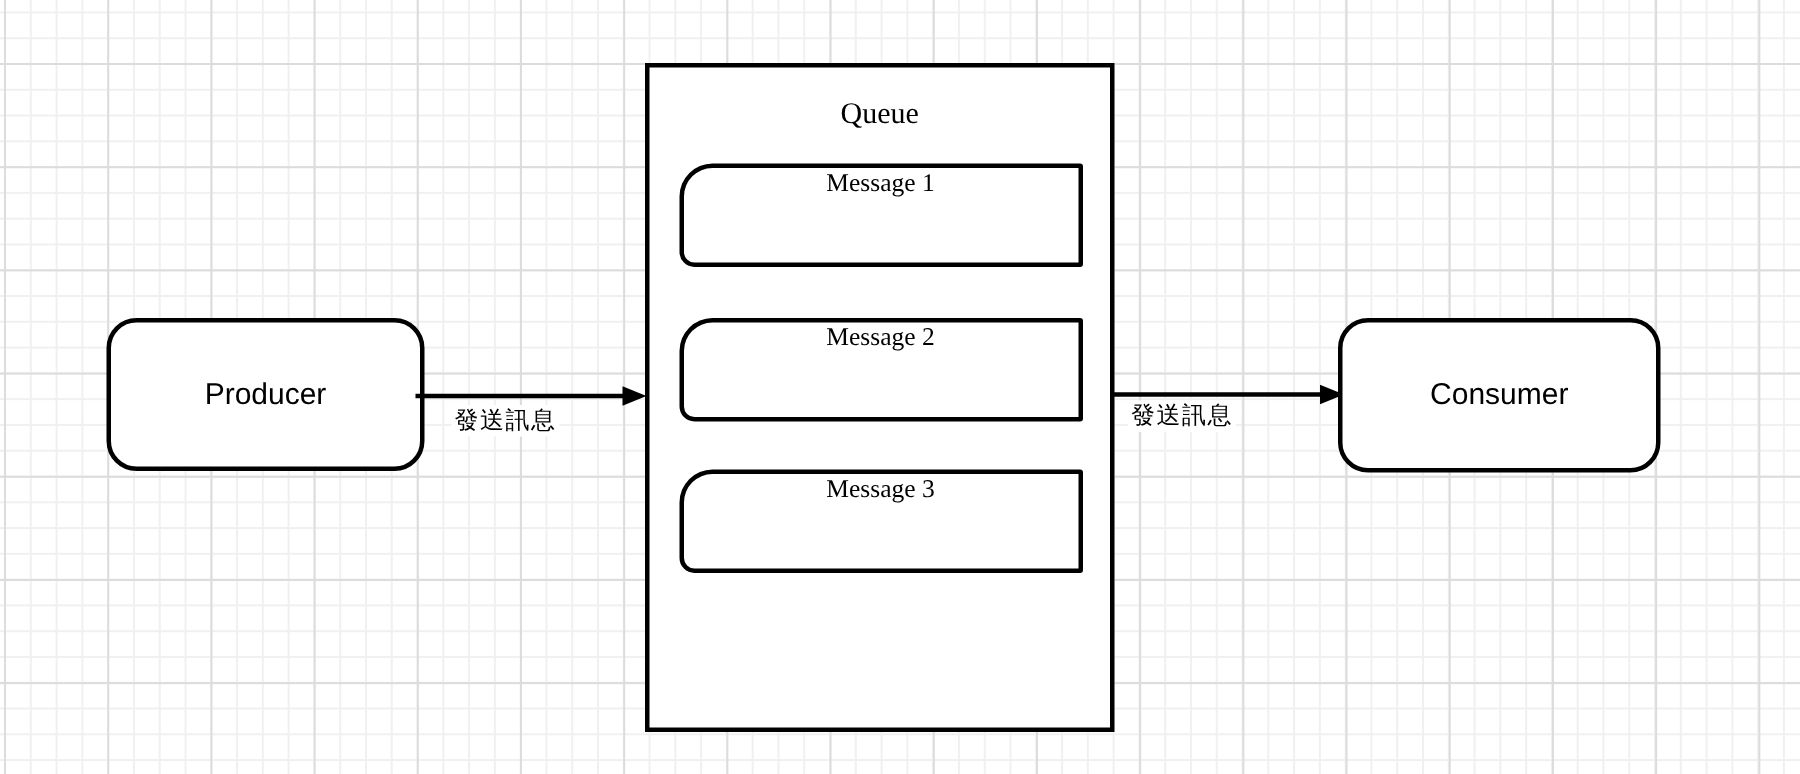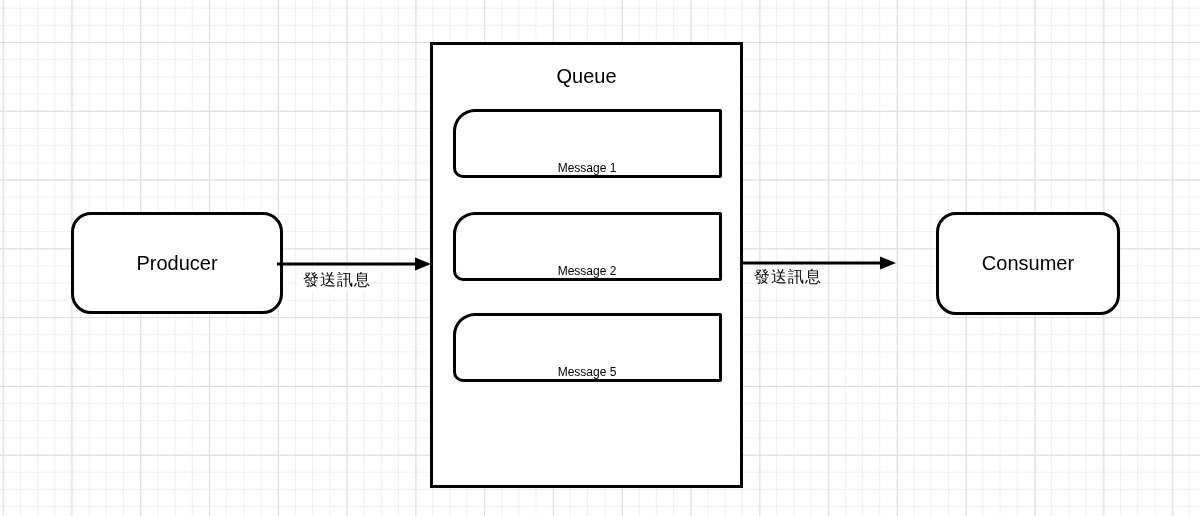--- a/index.html
+++ b/index.html
@@ -33,45 +33,46 @@
     position: absolute;
     background: var(--shape-fill);
     border: 3.5px solid var(--stroke);
     border-radius: 20px;
     display: flex;
     align-items: center;
     justify-content: center;
     font-size: 20px;
   }
   #producer { left: 71px;  top: 212px; width: 212px; height: 102px; }
-  #consumer { left: 936px; top: 212px; width: 184px; height: 103px; }
+  #consumer { left: 892px; top: 212px; width: 215px; height: 103px; }
   .queue {
     position: absolute;
     left: 430px; top: 42px;
     width: 313px; height: 446px;
     background: var(--shape-fill);
     border: 3.5px solid var(--stroke);
+    font-family: Liberation Serif, serif;
   }
   .queue-title {
     position: absolute;
     left: 0; right: 0; top: 20px;
     text-align: center;
     font-size: 20px;
   }
   .message {
     position: absolute;
     left: 19.5px;
     width: 269px; height: 69px;
     background: var(--shape-fill);
     border: 3px solid var(--stroke);
     border-radius: 22px 2px 2px 10px;
     display: flex;
-    align-items: flex-end;
+    align-items: flex-start;
     justify-content: center;
-    font-size: 12px;
+    font-size: 17px;
   }
   #msg1 { top: 63.5px; }
   #msg2 { top: 166.5px; }
   #msg3 { top: 267.5px; }
   .edge-svg { position: absolute; overflow: visible; }
   #edge-send    { left: 277px; top: 251px; }
   #edge-consume { left: 741px; top: 250px; }
   .edge-label {
     position: absolute;
     font-size: 16px;
@@ -100,21 +101,21 @@
 
   <div class="queue">
     <div class="queue-title">Queue</div>
     <div class="message" id="msg1">
       <span>Message 1</span>
     </div>
     <div class="message" id="msg2">
       <span>Message 2</span>
     </div>
     <div class="message" id="msg3">
-      <span>Message 5</span>
+      <span>Message 3</span>
     </div>
   </div>
 
   <svg class="edge-svg" id="edge-consume" width="158" height="26" viewBox="0 0 158 26">
     <line x1="0" y1="13" x2="141" y2="13" stroke="#000" stroke-width="3"></line>
     <polygon points="155,13 139,6.5 139,19.5" fill="#000"></polygon>
   </svg>
   <span class="edge-label" id="label-consume">發送訊息</span>
 
   <div class="node" id="consumer">

